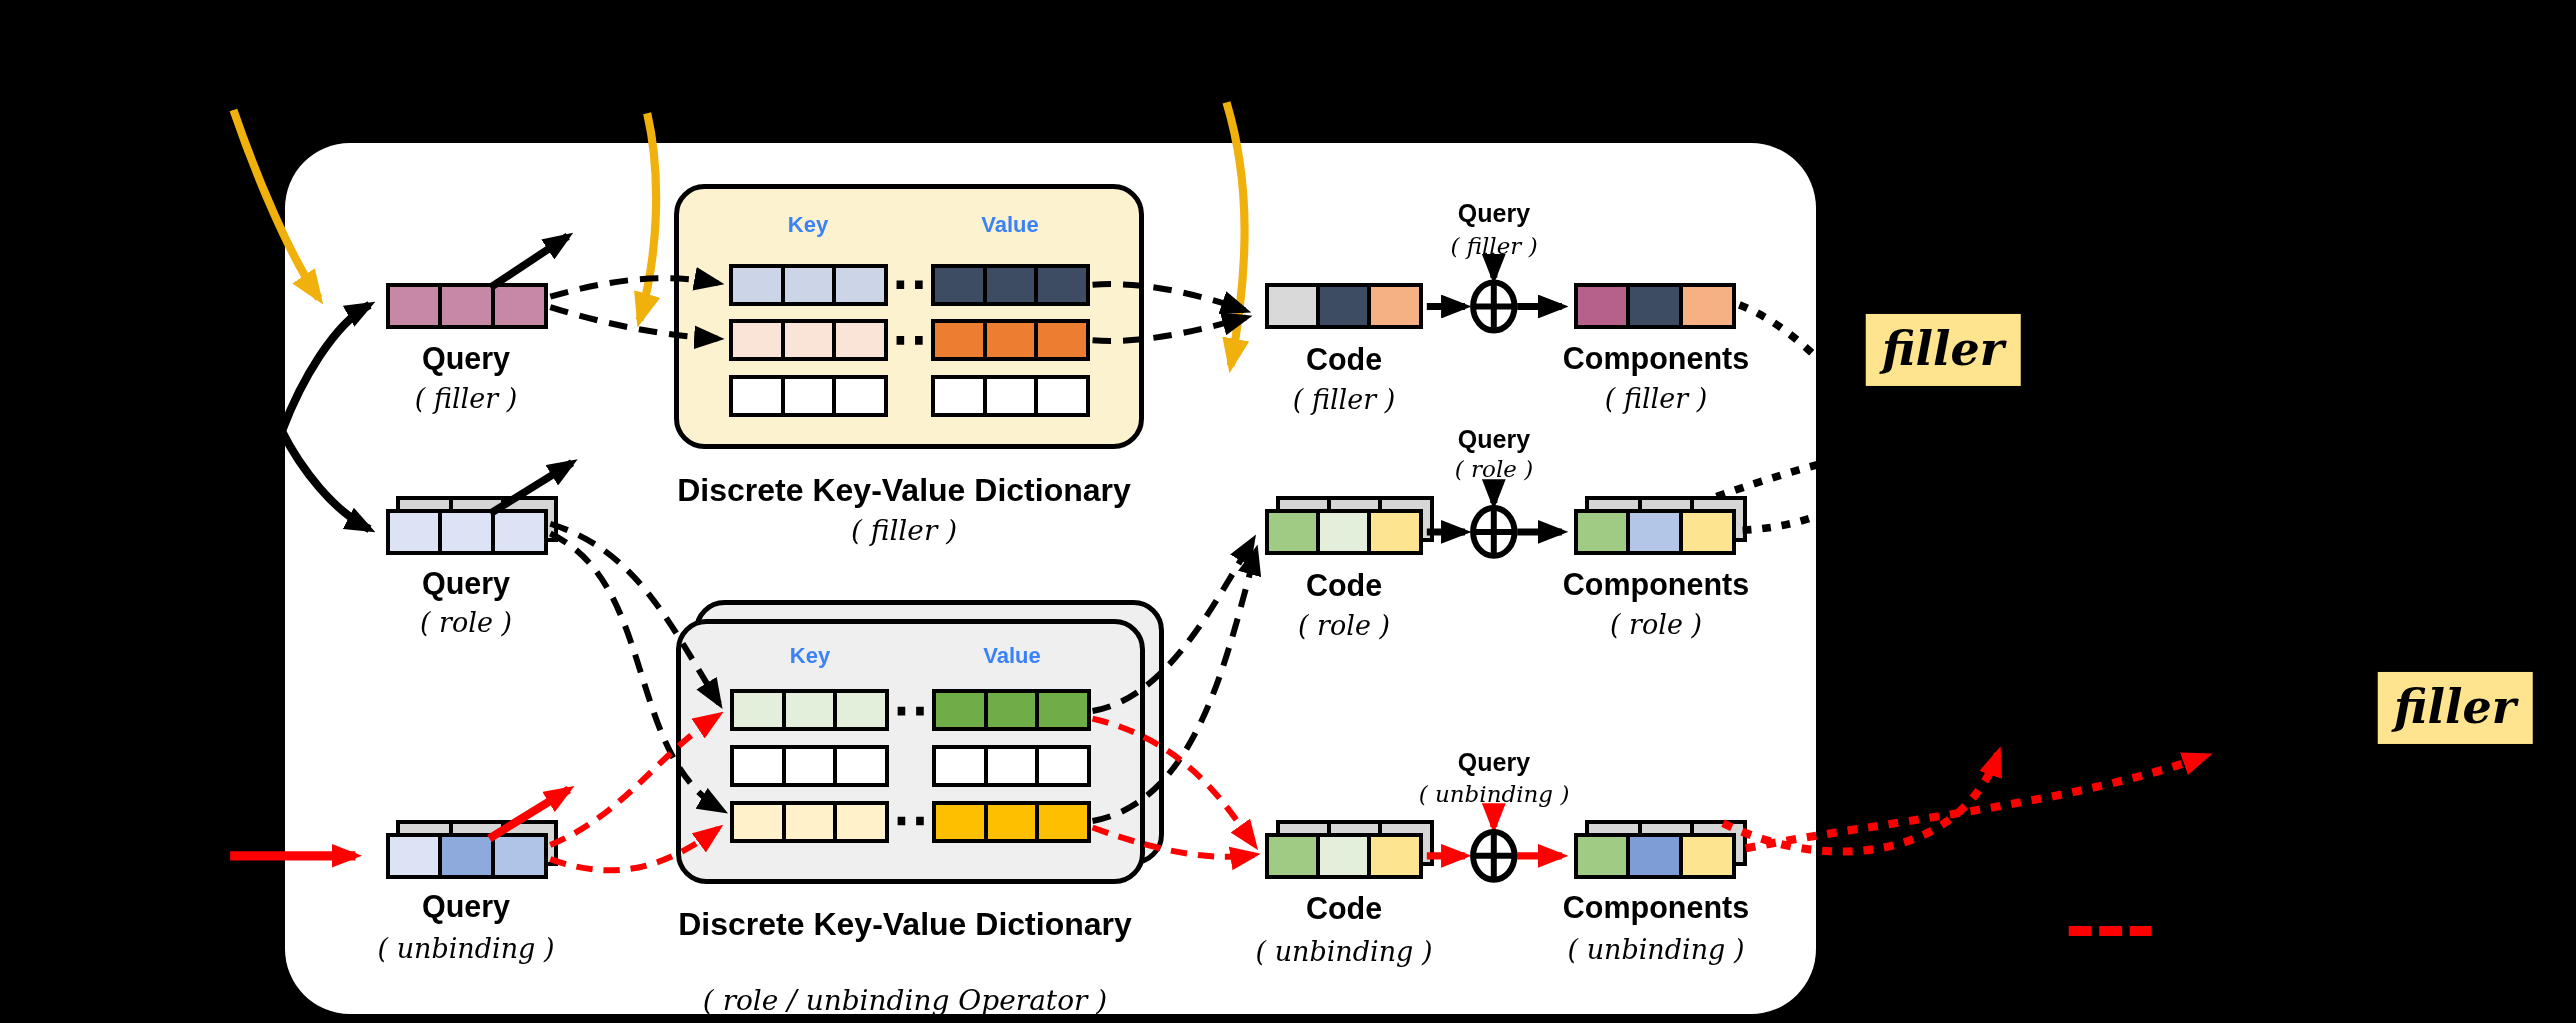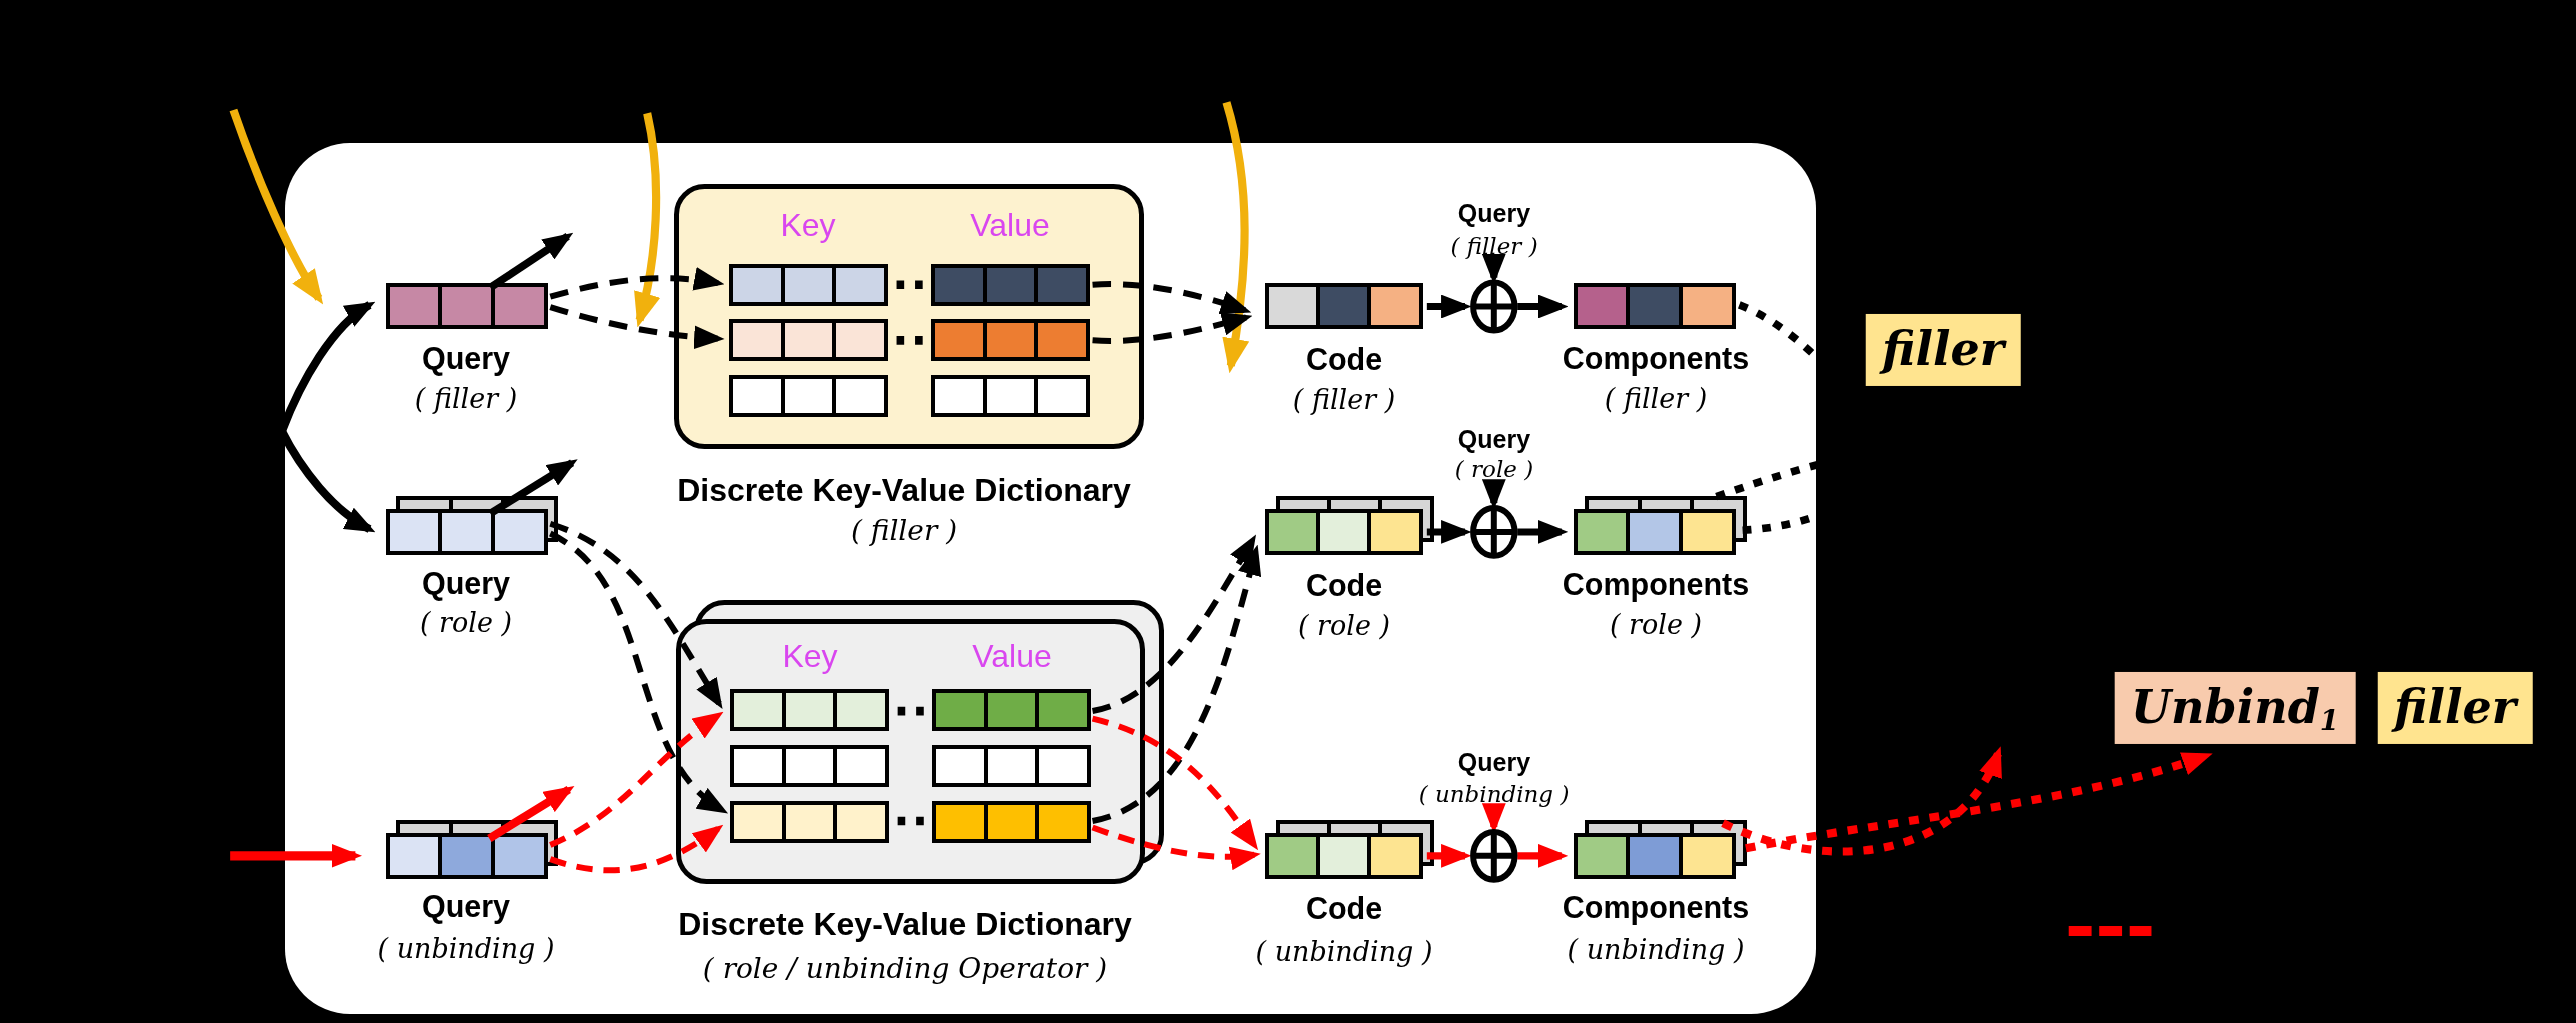--- a/index.html
+++ b/index.html
@@ -18,21 +18,21 @@
   
   .dictbox{position:absolute;border:5.4px solid #000;border-radius:30.5px;}
   .strip{position:absolute;display:flex;}
   .strip .cell{flex:1;border:4.4px solid #000;margin-left:-4.4px;}
   .strip .cell:first-child{margin-left:0;}
   
   .blk-label{font-weight:bold;font-size:30.5px;color:#000;}
   .blk-sub{font-style:italic;font-family:"DejaVu Serif", serif;font-size:27px;color:#000;}
   .op-label{font-weight:bold;font-size:25px;color:#000;}
   .op-sub{font-style:italic;font-family:"DejaVu Serif", serif;font-size:23px;color:#000;}
-  .dict-header{font-weight:normal;font-size:32px;color:#d946ef;}
+  .dict-header{font-weight:bold;font-size:22px;color:#3b82f6;}
   .dict-title{font-weight:bold;font-size:32px;color:#000;}
   .dict-sub{font-style:italic;font-family:"DejaVu Serif", serif;font-size:28px;color:#000;}
   .out-label{font-style:italic;font-weight:600;font-family:"DejaVu Serif", serif;
              font-size:46px;color:#000;padding:7.6px 16.3px;}
   .out-label .sub{font-size:0.6em;vertical-align:-0.25em;font-style:italic;}
   svg.overlay{position:absolute;left:0;top:0;z-index:10;pointer-events:none;}
 </style>
 </head>
 <body>
 
@@ -108,21 +108,21 @@
     <div class="cell" style="background: rgb(255, 242, 203);"></div>
     <div class="cell" style="background: rgb(255, 242, 203);"></div>
   </div>
   <div class="strip" style="left:932px;top:801px;width:159px;height:42px;">
     <div class="cell" style="background: rgb(254, 191, 0);"></div>
     <div class="cell" style="background: rgb(254, 191, 0);"></div>
     <div class="cell" style="background: rgb(254, 191, 0);"></div>
   </div>
 
   <div class="abs ctr dict-title" style="left:905px;top:924px;">Discrete Key-Value Dictionary</div>
-  <div class="abs ctr dict-sub" style="left:905px;top:968px;">( role / unbinding Operator )</div>
+  <div class="abs ctr dict-sub" style="left:905px;top:1000px;">( role / unbinding Operator )</div>
 
   <div class="block" style="left:386px;top:283px;width:162px;height:46px;">
     <div class="cell" style="background: rgb(198, 136, 165);"></div>
     <div class="cell" style="background: rgb(198, 136, 165);"></div>
     <div class="cell" style="background: rgb(198, 136, 165);"></div>
   </div>
   <div class="abs ctr blk-label" style="left:466px;top:358px;">Query</div>
   <div class="abs ctr blk-sub" style="left:466px;top:398px;">( filler )</div>
 
   <div class="block backblock" style="left:396px;top:496px;width:162px;height:46px;">
@@ -221,21 +221,20 @@
 
   <div class="abs ctr op-label" style="left:1494px;top:213px;">Query</div>
   <div class="abs ctr op-sub" style="left:1494px;top:246px;">( filler )</div>
   <div class="abs ctr op-label" style="left:1494px;top:439px;">Query</div>
   <div class="abs ctr op-sub" style="left:1494px;top:469px;">( role )</div>
   <div class="abs ctr op-label" style="left:1494px;top:762px;">Query</div>
   <div class="abs ctr op-sub" style="left:1494px;top:794px;">( unbinding )</div>
 
   <div class="abs ctr out-label" style="left: 1943px; top: 350px; background: rgb(255, 228, 143);"><span>filler</span><span class="sub"></span></div>
 
-  <div class="abs ctr out-label" style="left: 2235px; top: 708px; background: rgb(248, 203, 173);"><span>Unbind</span><span class="sub">1</span></div>
   <div class="abs ctr out-label" style="left: 2455px; top: 708px; background: rgb(255, 228, 143);"><span>filler</span><span class="sub"></span></div>
 
   <svg class="overlay" width="2576" height="1023" viewBox="0 0 4730 1879">
     <defs>
       <marker id="mb" markerUnits="userSpaceOnUse" markerWidth="56" markerHeight="44" viewBox="0 0 46 36" refX="36" refY="18" orient="auto">
           <path d="M0,0 L46,18 L0,36 Z" fill="#000"></path>
         </marker>
       <marker id="mr" markerUnits="userSpaceOnUse" markerWidth="56" markerHeight="44" viewBox="0 0 46 36" refX="36" refY="18" orient="auto">
           <path d="M0,0 L46,18 L0,36 Z" fill="#fe0000"></path>
         </marker>

